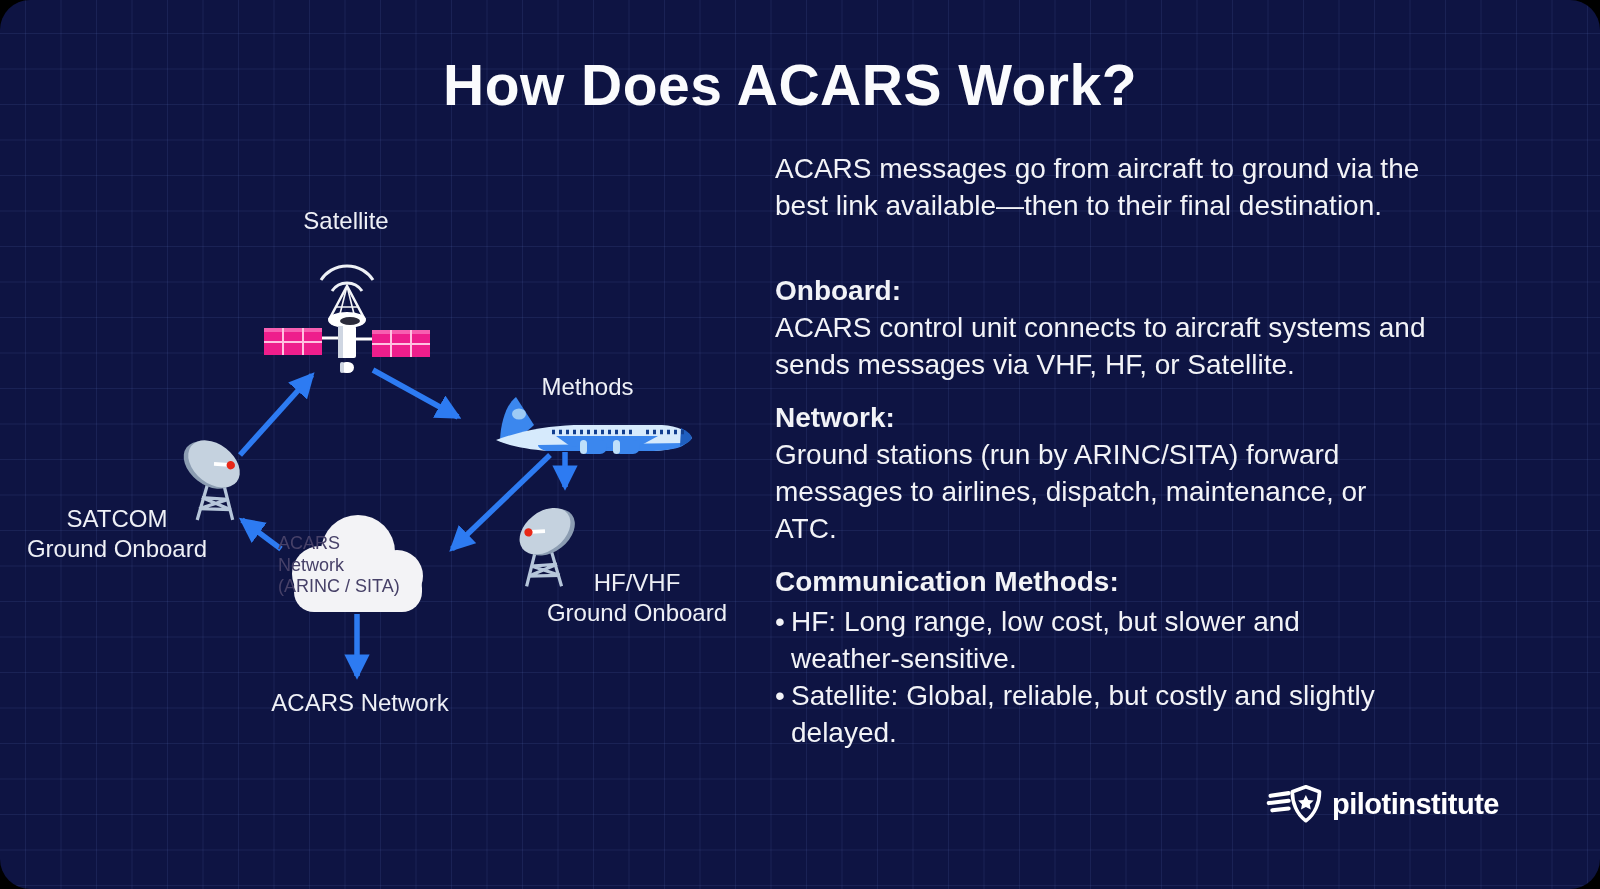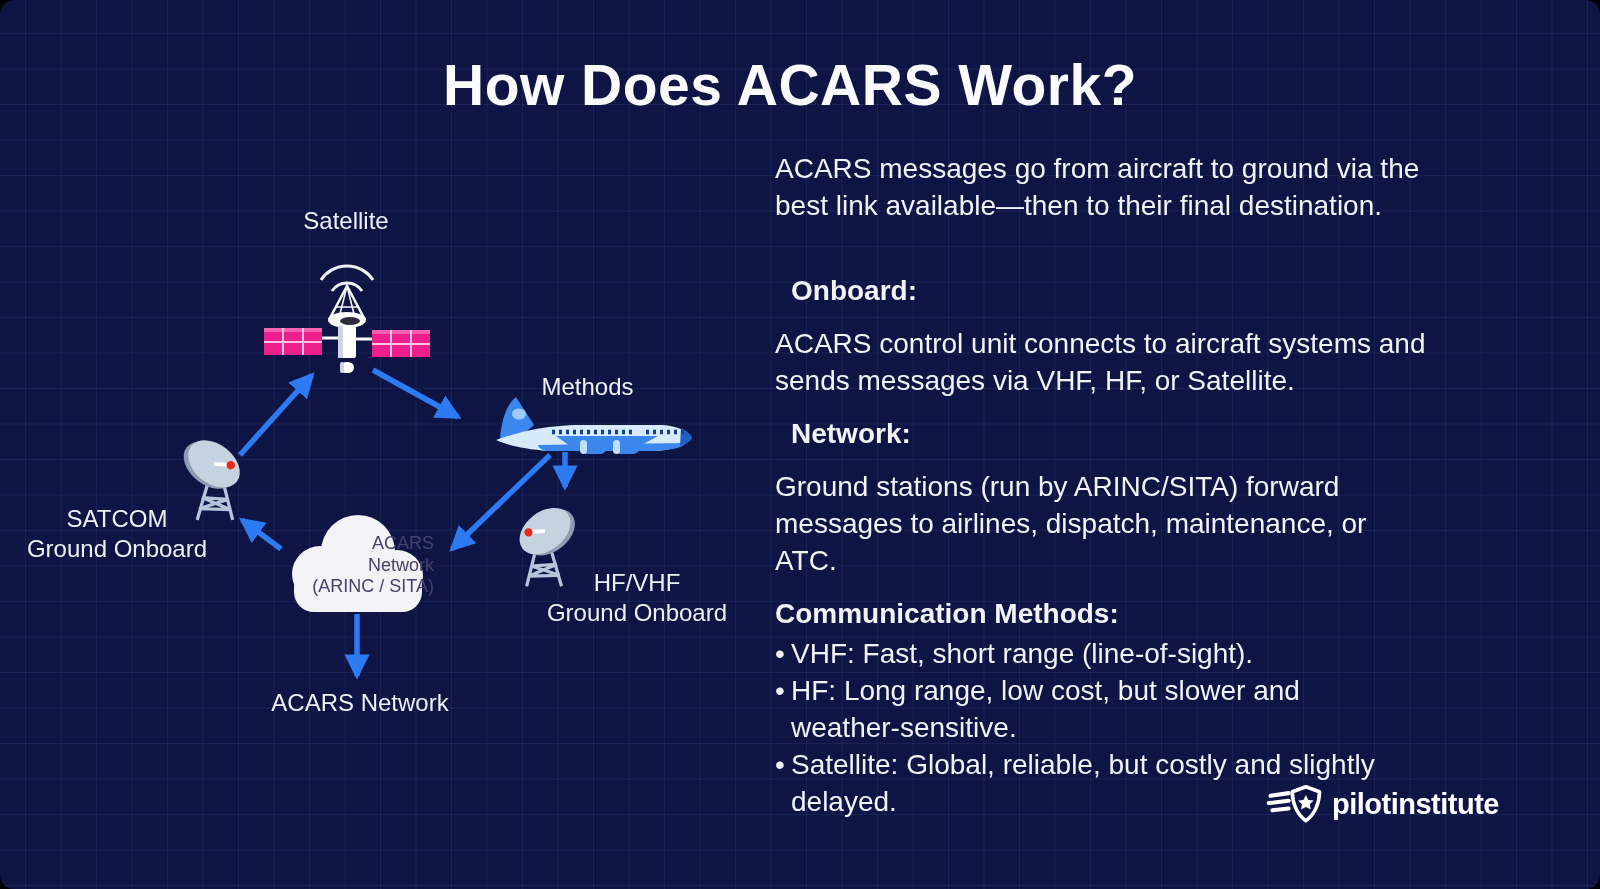--- a/index.html
+++ b/index.html
@@ -4,40 +4,40 @@
 <style>
   html,body{margin:0;padding:0;background:#000;width:1600px;height:889px;overflow:hidden;}
   .canvas{
     position:absolute;left:0;top:0;width:1600px;height:889px;
     background-color:#0e1443;
     background-image:
       linear-gradient(to right, rgba(126,148,228,.11) 1px, transparent 1px),
       linear-gradient(to bottom, rgba(126,148,228,.11) 1px, transparent 1px);
     background-size:35.5px 35.5px;
     background-position:25px 33px;
-    border-radius:14px;
+    border-radius:30px;
     overflow:hidden;
     font-family:"Liberation Sans", sans-serif;
     color:#f2f3f7;
   }
   .title{
     position:absolute;left:0;top:52px;width:1580px;text-align:center;
     font-size:57px;font-weight:bold;letter-spacing:.5px;color:#fafbfd;
   }
   
   .abs{position:absolute;}
   .dlabel{font-size:24px;line-height:30px;text-align:center;color:#eef0f6;}
   .pre{white-space:pre-line;}
   .cloud-text{
-    font-size:18px;line-height:21.5px;text-align:right;color:#474168;font-weight:500;
+    font-size:18px;line-height:21.5px;text-align:left;color:#474168;font-weight:500;
   }
   
   .content{position:absolute;left:775px;top:150px;width:770px;font-size:28px;line-height:37px;color:#f2f3f7;}
   .intro{margin:0 0 48px;}
-  .sec-head{font-weight:bold;margin:16px;}
+  .sec-head{font-weight:bold;margin:0;}
   .sec-body{margin:0 0 16px;}
   .methods-head{font-weight:bold;margin:0 0 3px;}
   ul.methods{list-style:none;margin:0;padding:0;}
   ul.methods li{position:relative;padding-left:16px;}
   ul.methods li::before{content:"\2022";position:absolute;left:0;top:0;}
   
   .logo{position:absolute;left:1266px;top:782px;display:flex;align-items:center;gap:8px;}
   .logo-text{font-size:29px;font-weight:bold;letter-spacing:-0.5px;color:#fff;}
 </style>
 </head>
@@ -178,21 +178,20 @@
     <p class="sec-body pre">ACARS control unit connects to aircraft systems and
 sends messages via VHF, HF, or Satellite.</p>
 
     <p class="sec-head">Network:</p>
     <p class="sec-body pre">Ground stations (run by ARINC/SITA) forward
 messages to airlines, dispatch, maintenance, or
 ATC.</p>
 
     <p class="methods-head">Communication Methods:</p>
     <ul class="methods">
-      <li class="pre">VHF: Fast, short range (line-of-sight).</li>
       <li class="pre">HF: Long range, low cost, but slower and
 weather-sensitive.</li>
       <li class="pre">Satellite: Global, reliable, but costly and slightly
 delayed.</li>
     </ul>
   </div>
 
   <div class="logo">
     <svg width="58" height="44" viewBox="0 0 64 44">
       <g stroke="#ffffff" stroke-width="4.5" stroke-linecap="round">

